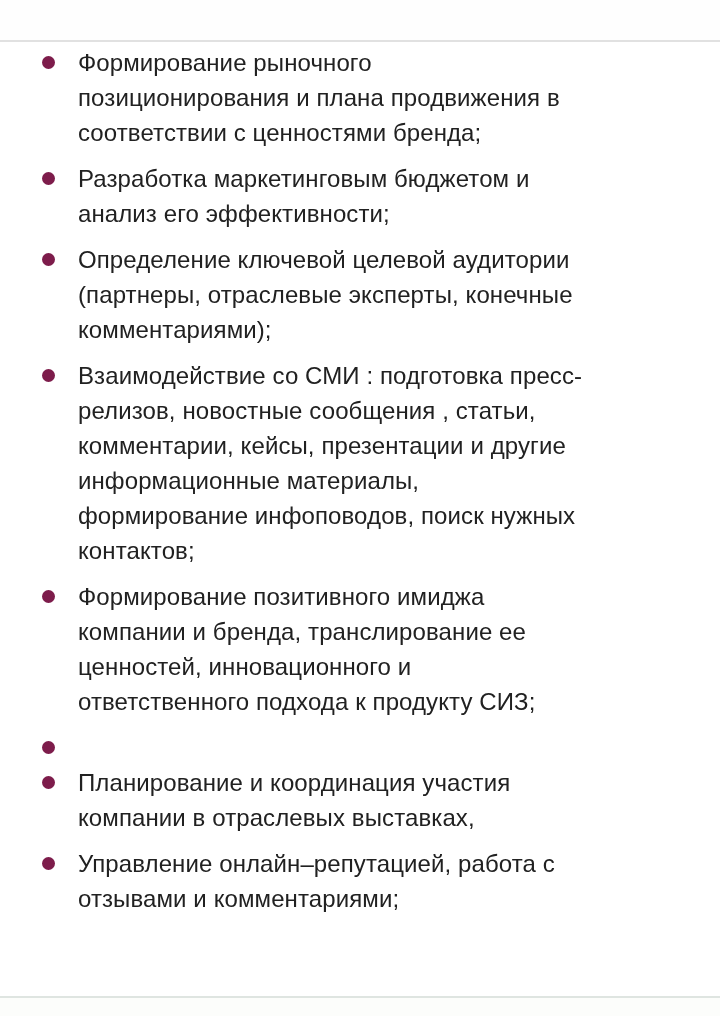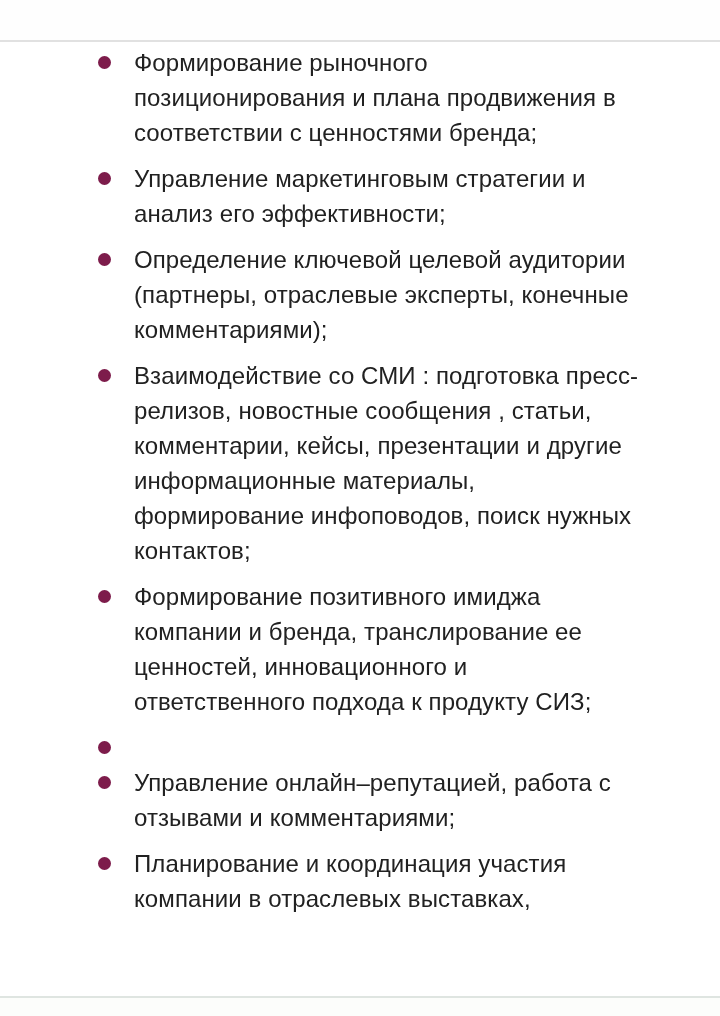--- a/index.html
+++ b/index.html
@@ -9,22 +9,21 @@
     background: #ffffff;
     overflow: hidden;
     font-family: "Liberation Sans", "DejaVu Sans", sans-serif;
   }
   .top-spacer {
     height: 42px;
     background: #fefefe;
     border-bottom: 2px solid var(--divider-top, #e1e1e1);
   }
   .content {
-    padding: 3px 8px 0 62px;
-    margin-left: 36px;
+    padding: 3px 8px 0 42px;
   }
   ul.resp-list { list-style: none; }
   ul.resp-list li {
     display: flex;
     align-items: flex-start;
     margin-bottom: 11px;
   }
   .dot {
     flex: 0 0 13px;
     width: 13px;
@@ -58,21 +57,21 @@
 <main class="content">
   <ul class="resp-list">
     <li>
       <span class="dot"></span>
       <span class="item-text">Формирование рыночного
 позиционирования и плана продвижения в
 соответствии с ценностями бренда;</span>
     </li>
     <li>
       <span class="dot"></span>
-      <span class="item-text">Управление маркетинговым стратегии и
+      <span class="item-text">Разработка маркетинговым бюджетом и
 анализ его эффективности;</span>
     </li>
     <li>
       <span class="dot"></span>
       <span class="item-text">Определение ключевой целевой аудитории
 (партнеры, отраслевые эксперты, конечные
 комментариями);</span>
     </li>
     <li>
       <span class="dot"></span>
@@ -88,24 +87,24 @@
       <span class="item-text">Формирование позитивного имиджа
 компании и бренда, транслирование ее
 ценностей, инновационного и
 ответственного подхода к продукту СИЗ;</span>
     </li>
     <li>
       <span class="dot"></span>
     </li>
     <li>
       <span class="dot"></span>
-      <span class="item-text">Управление онлайн–репутацией, работа с
-отзывами и комментариями;</span>
+      <span class="item-text">Планирование и координация участия
+компании в отраслевых выставках,</span>
     </li>
     <li>
       <span class="dot"></span>
-      <span class="item-text">Планирование и координация участия
-компании в отраслевых выставках,</span>
+      <span class="item-text">Управление онлайн–репутацией, работа с
+отзывами и комментариями;</span>
     </li>
   </ul>
 </main>
 
 <div class="bottom-spacer"></div>
 
 </body></html>

